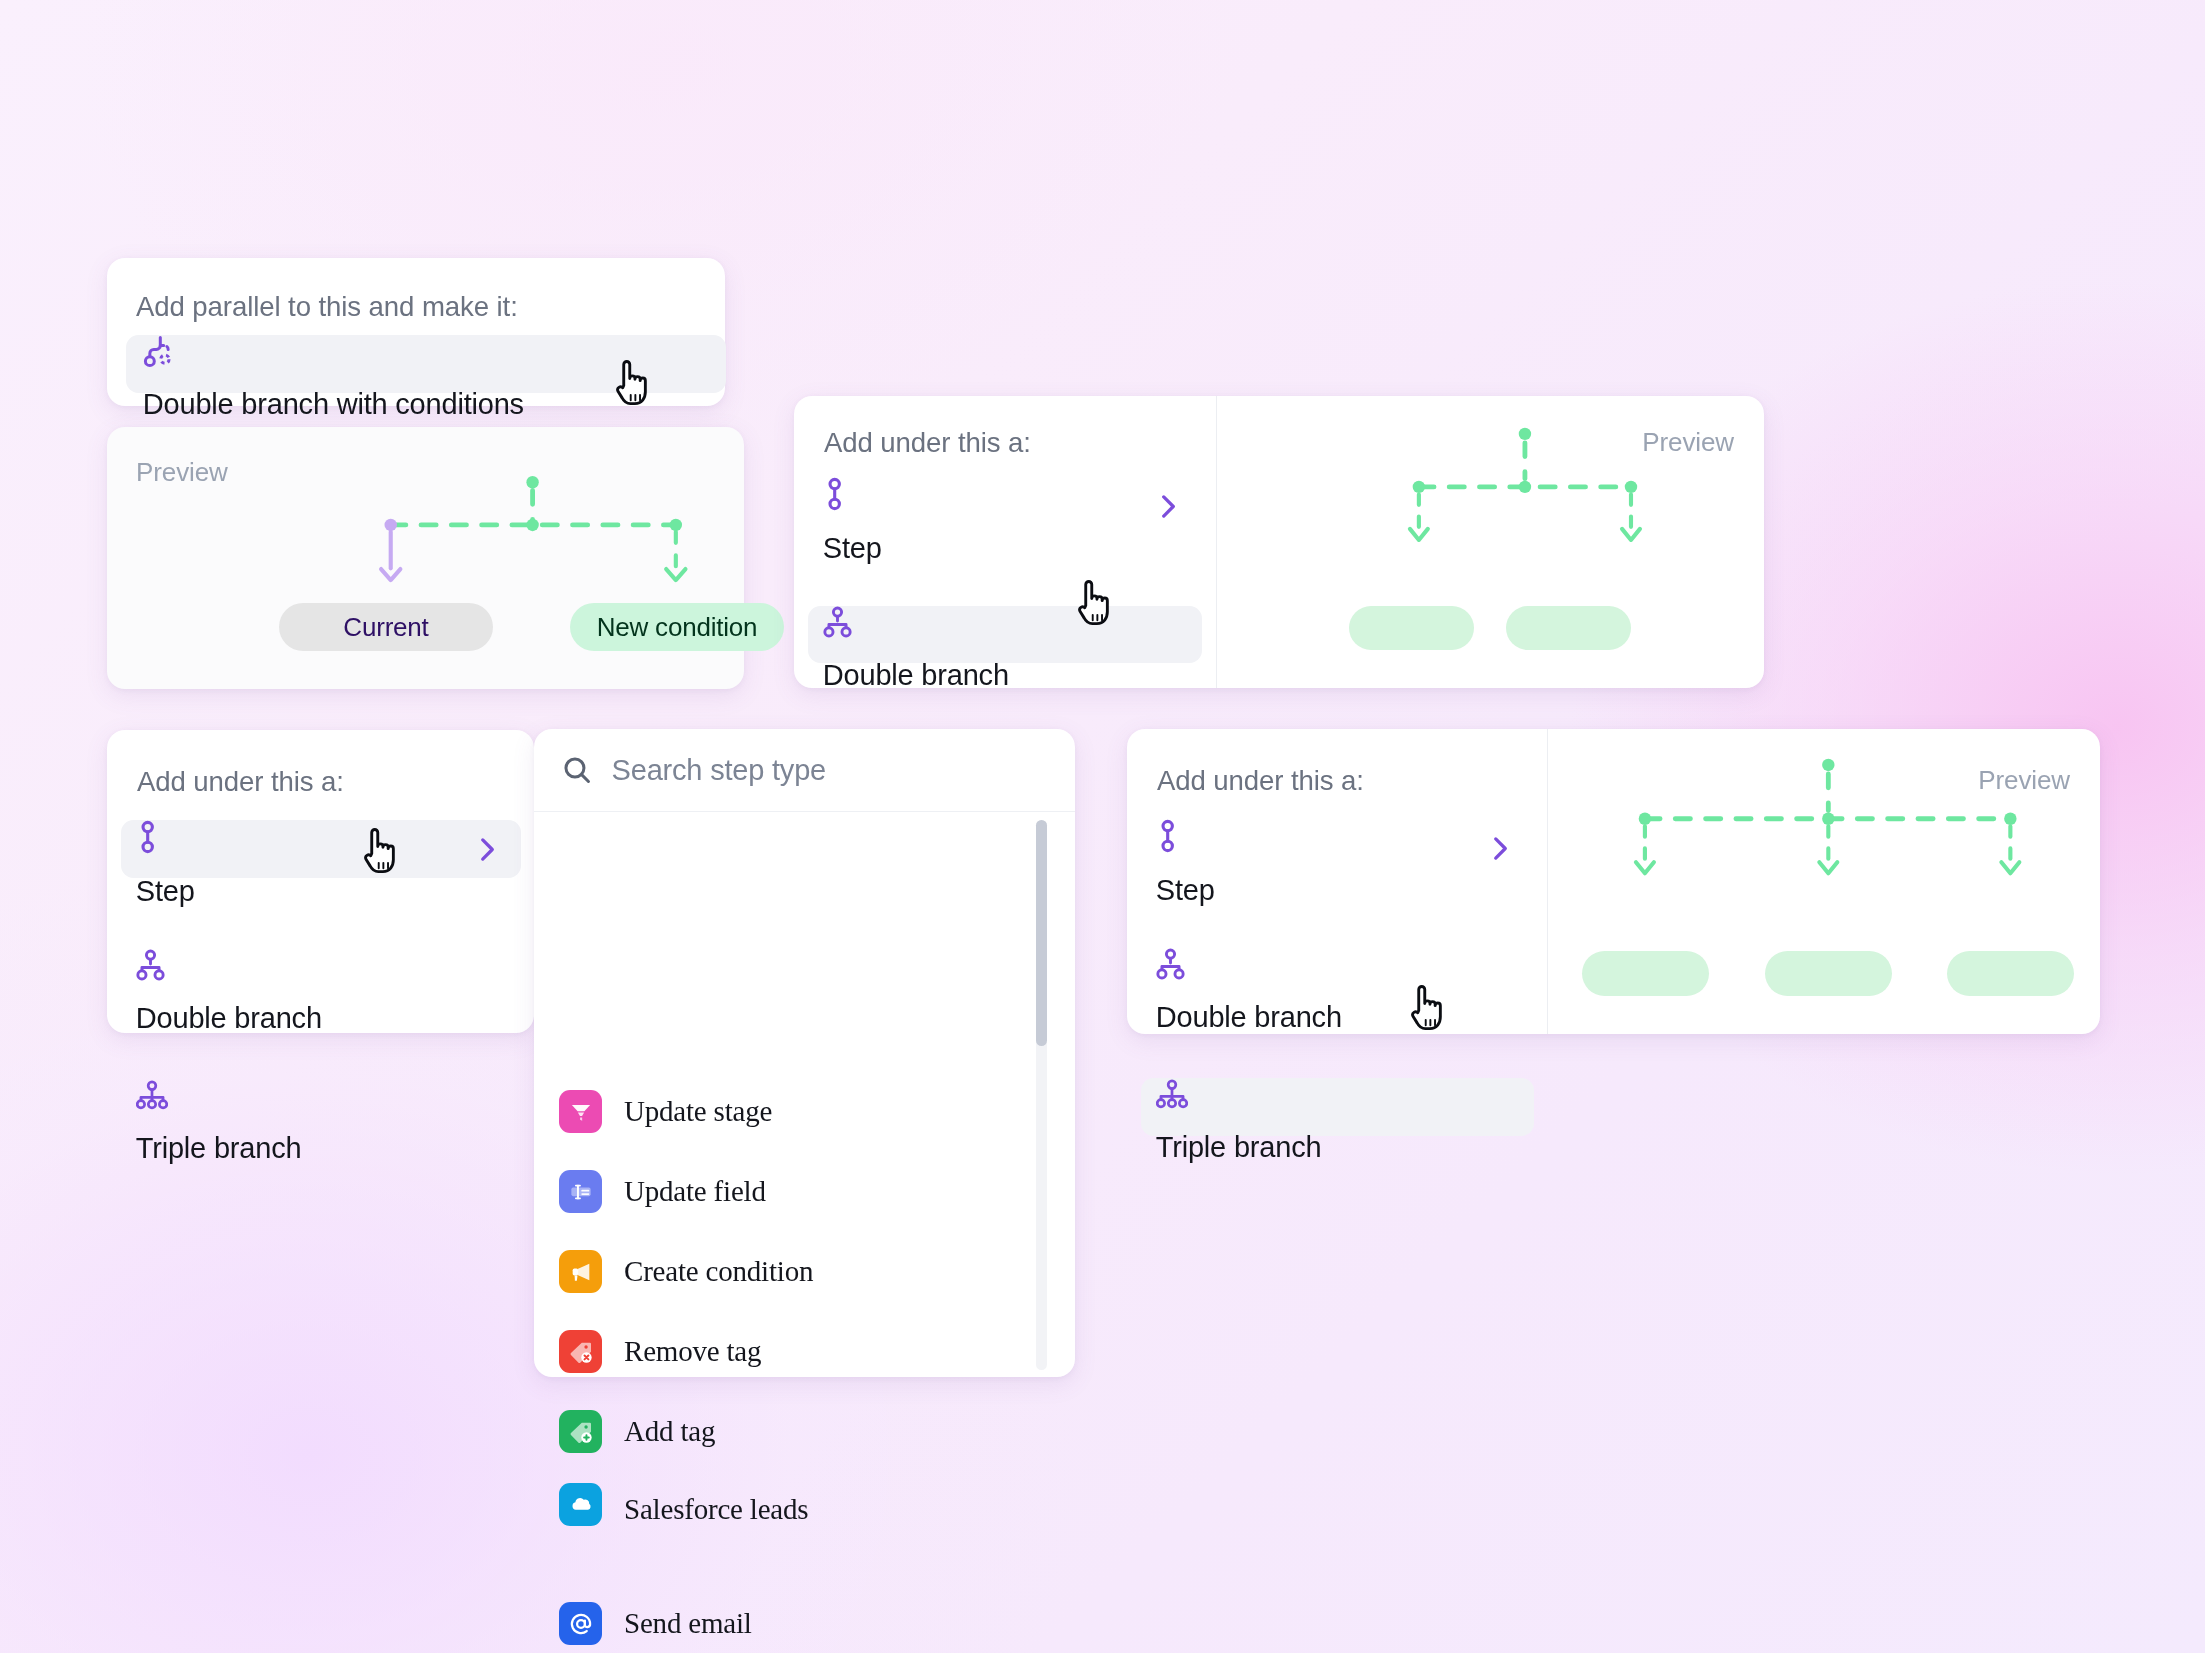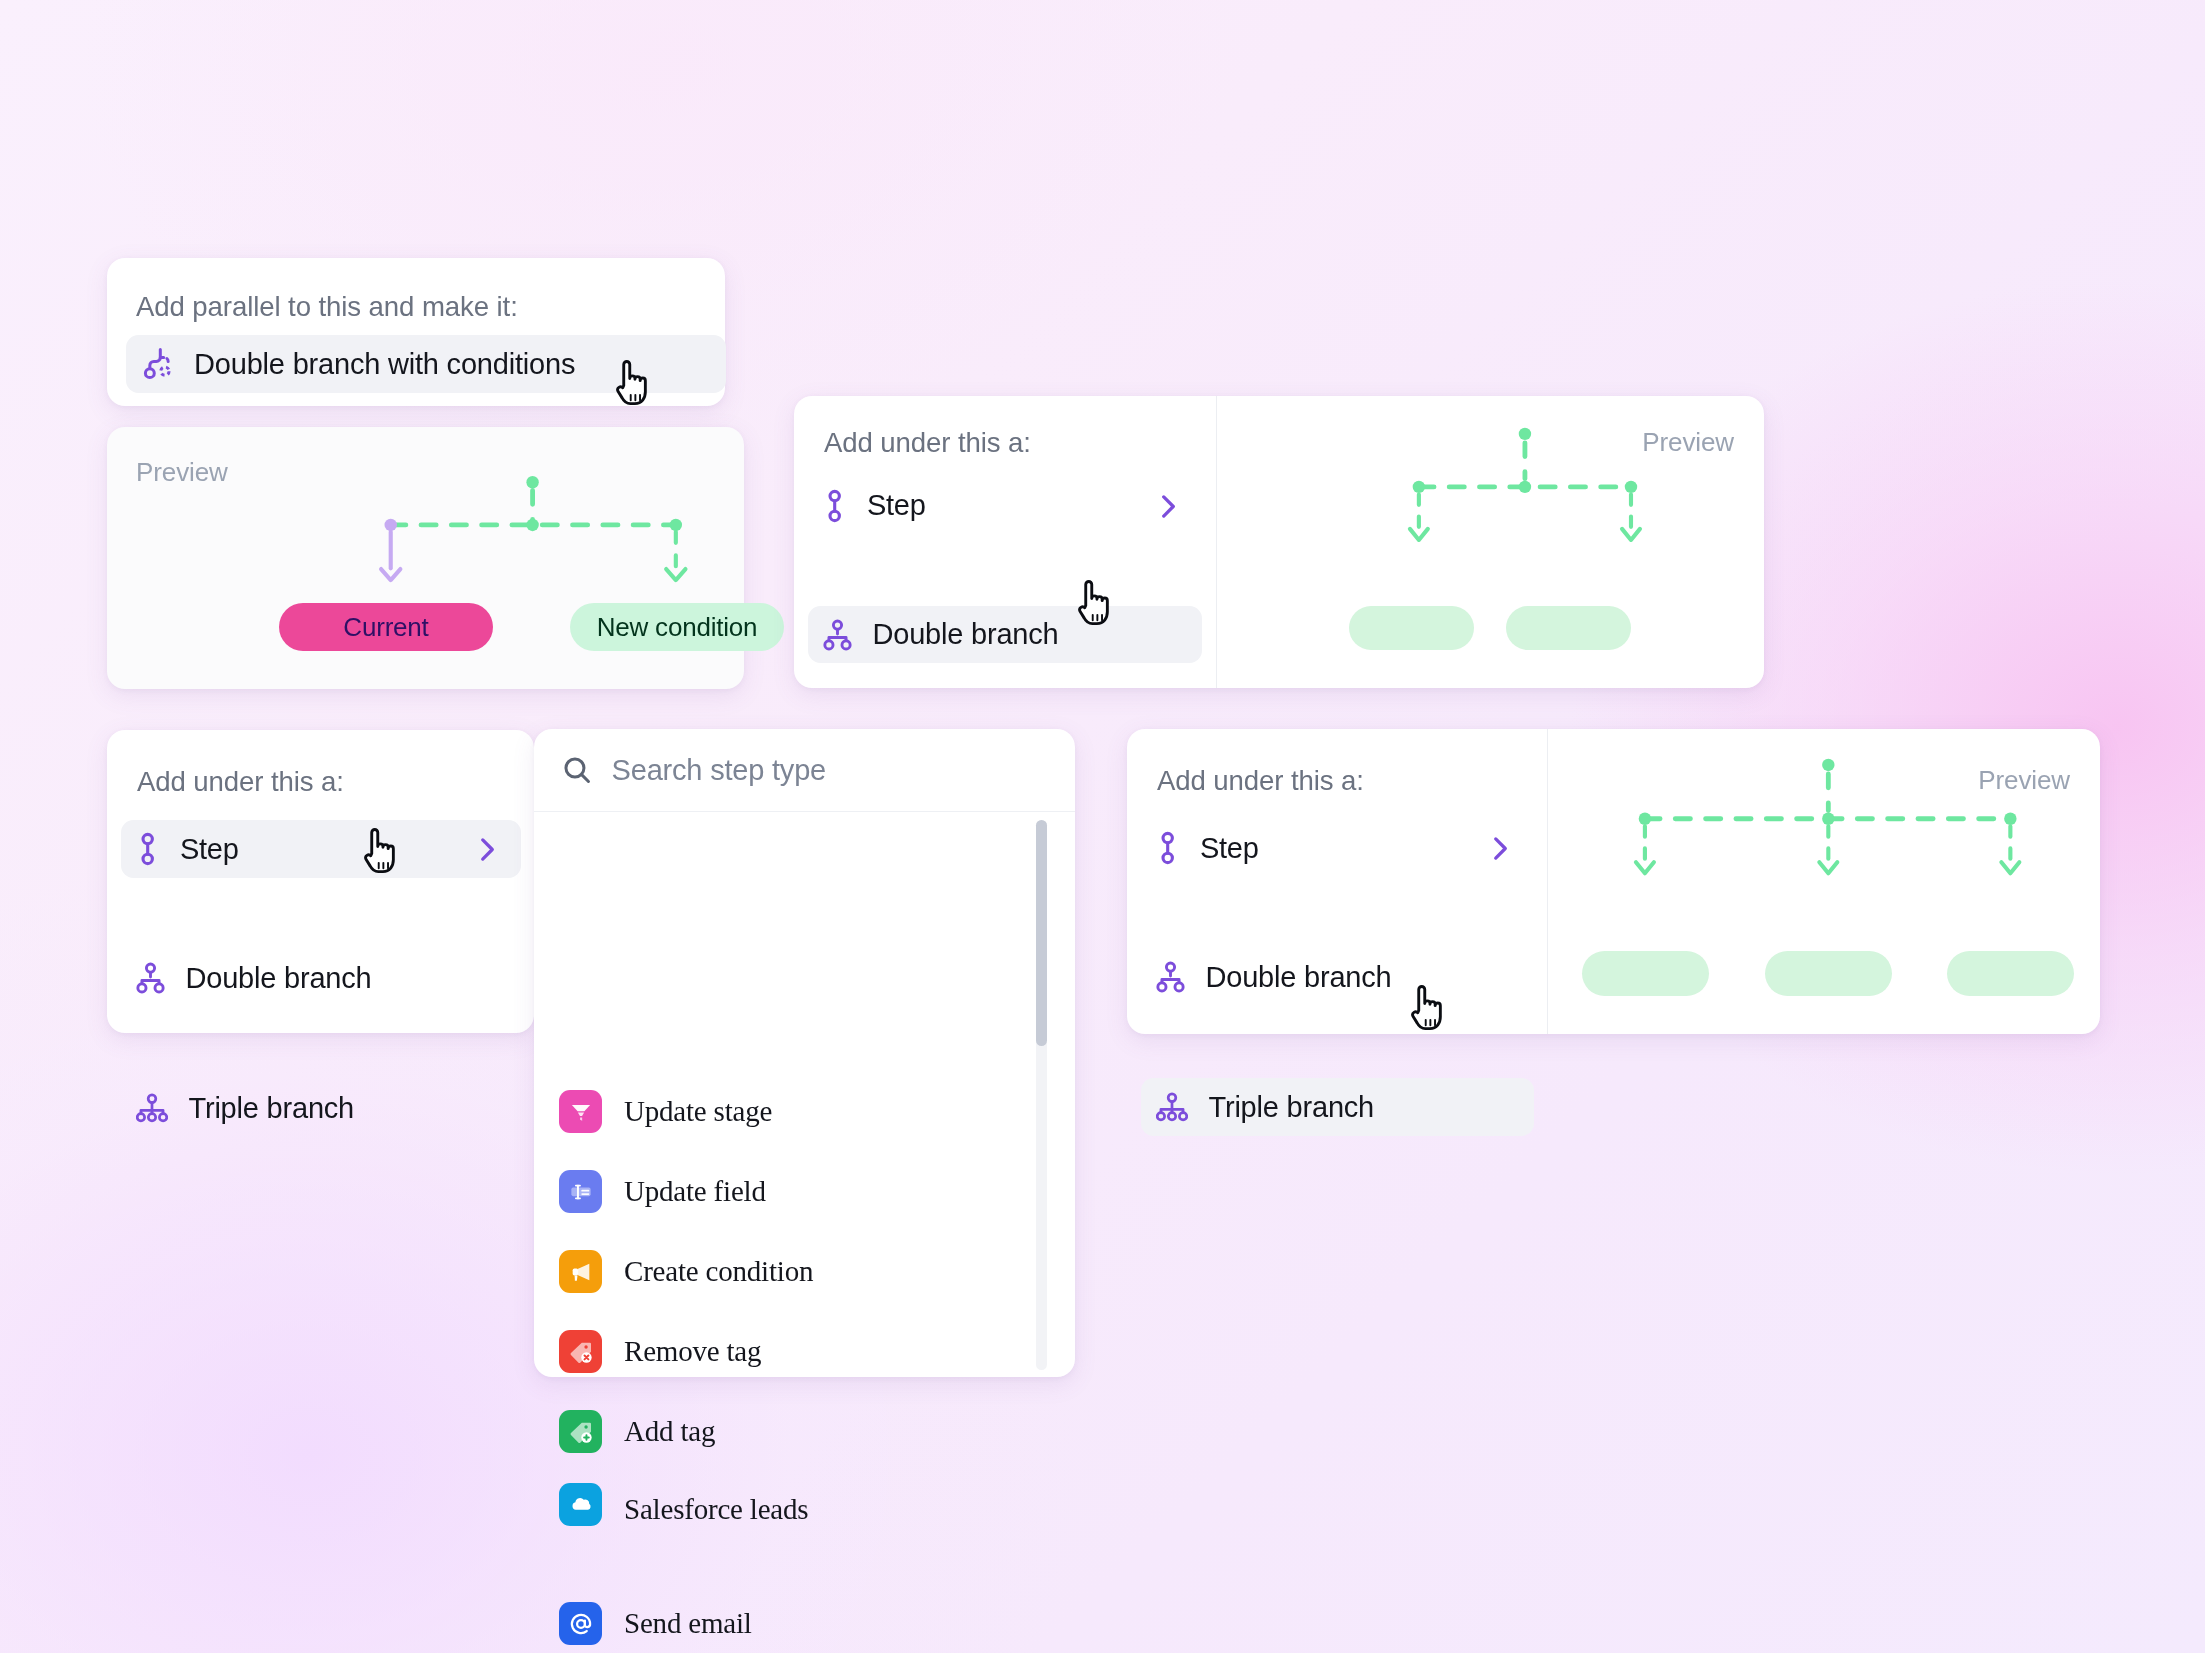--- a/index.html
+++ b/index.html
@@ -25,23 +25,24 @@
   }
 
   .card-title {
     color: #6b7280;
     font-size: 27.6px;
     letter-spacing: -0.1px;
   }
 
   .menu-row {
     display: flex;
-    align-items: center;
+    align-items: flex-start;
     border-radius: 12.4px;
     position: relative;
+    flex-direction: column;
   }
   .menu-row.hl { background: #f1f2f6; }
   .menu-label {
     color: #14161d;
     font-size: 29px;
     letter-spacing: -0.2px;
     white-space: nowrap;
   }
   .chev {
     position: absolute;
@@ -51,21 +52,21 @@
   
   .cursor { position: absolute; width: 44px; height: 52px; pointer-events: none; }
 
   
   .pill {
     position: absolute;
     border-radius: 688px;
     display: flex; align-items: center; justify-content: center;
     font-size: 26px; letter-spacing: -0.2px;
   }
-  .pill-current { background: #ec4899; color: #2e1065; }
+  .pill-current { background: #e5e5e5; color: #2e1065; }
   .pill-new { background: #ccf5dc; color: #03341d; }
   .pill-blank { background: #d4f5dd; }
 
   .preview-lbl {
     position: absolute;
     color: #9aa3b2;
     font-size: 26px;
     letter-spacing: -0.1px;
   }
 

